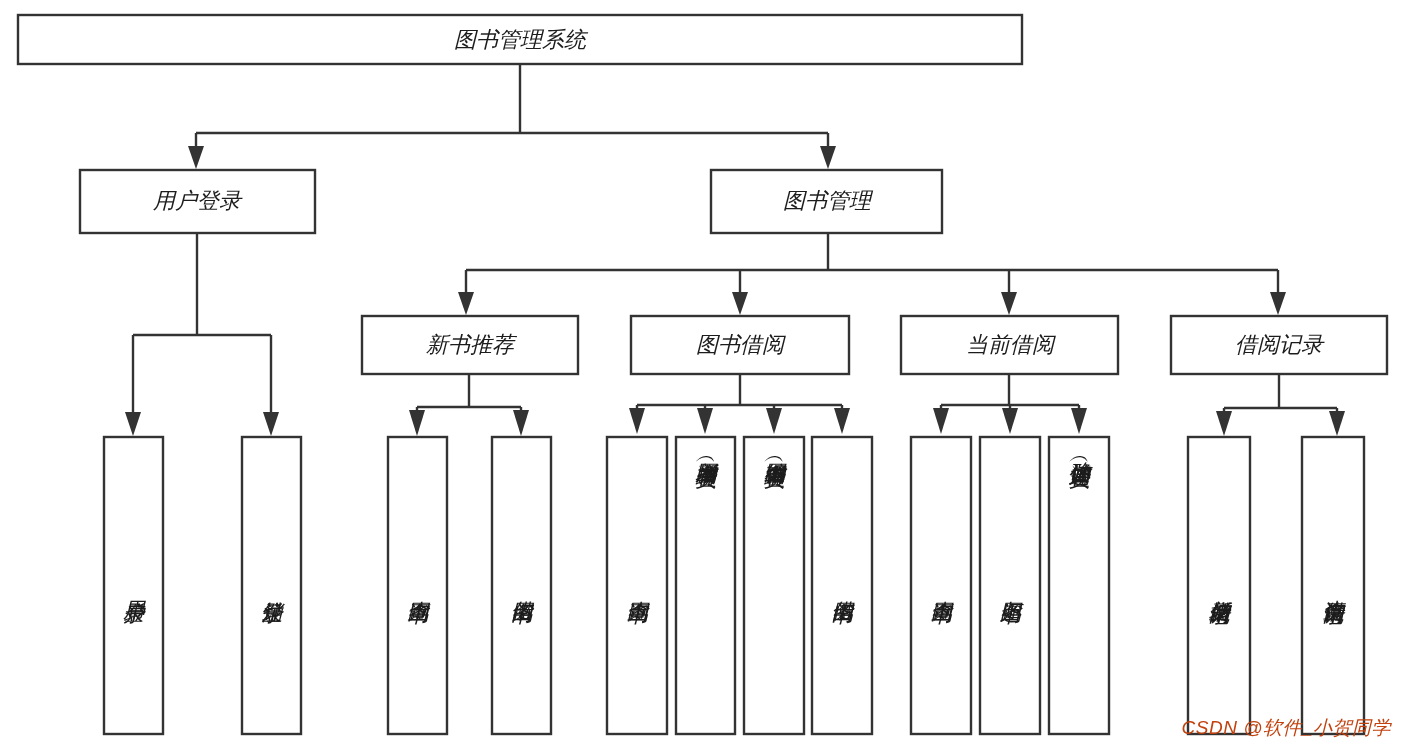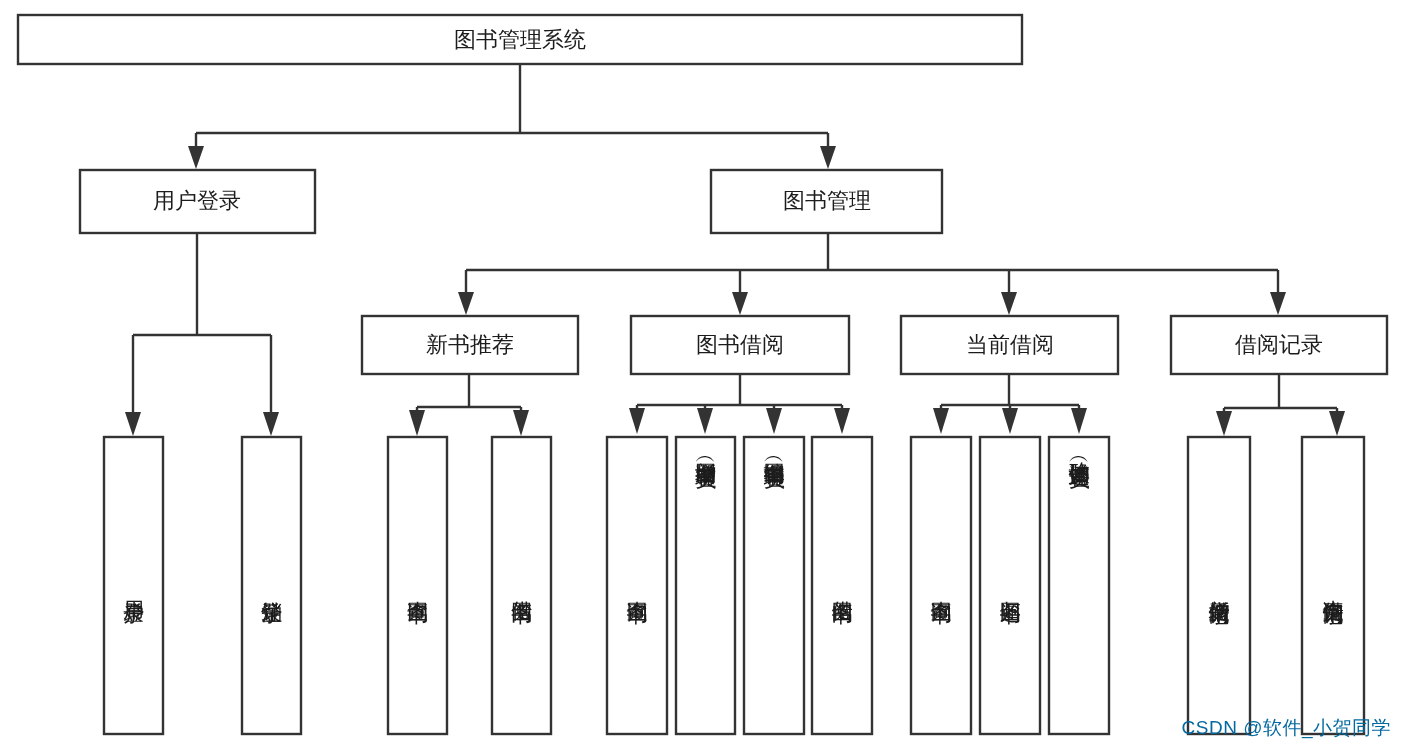--- a/index.html
+++ b/index.html
@@ -12,20 +12,21 @@
     width: 1405px;
     height: 747px;
     font-family: "Liberation Sans", "DejaVu Sans", sans-serif;
     overflow: hidden;
   }
   #diagram-root {
     position: relative;
     width: 1405px;
     height: 747px;
     background: #ffffff;
+    font-style: italic;
   }
   svg.diagram-canvas {
     position: absolute;
     left: 0;
     top: 0;
     width: 1405px;
     height: 747px;
     display: block;
   }
   .node-box {
@@ -72,21 +73,21 @@
     color: #1c1c1c;
     text-align: center;
     white-space: nowrap;
   }
   .watermark {
     position: absolute;
     right: 14px;
     bottom: 6px;
     font-family: "Liberation Sans", "DejaVu Sans", sans-serif;
     font-size: 19px;
-    color: #0369a1;
+    color: #c2410c;
     letter-spacing: 0.5px;
     user-select: none;
     white-space: nowrap;
   }
 </style>
 </head>
 <body>
 
 <div id="diagram-root">
 

